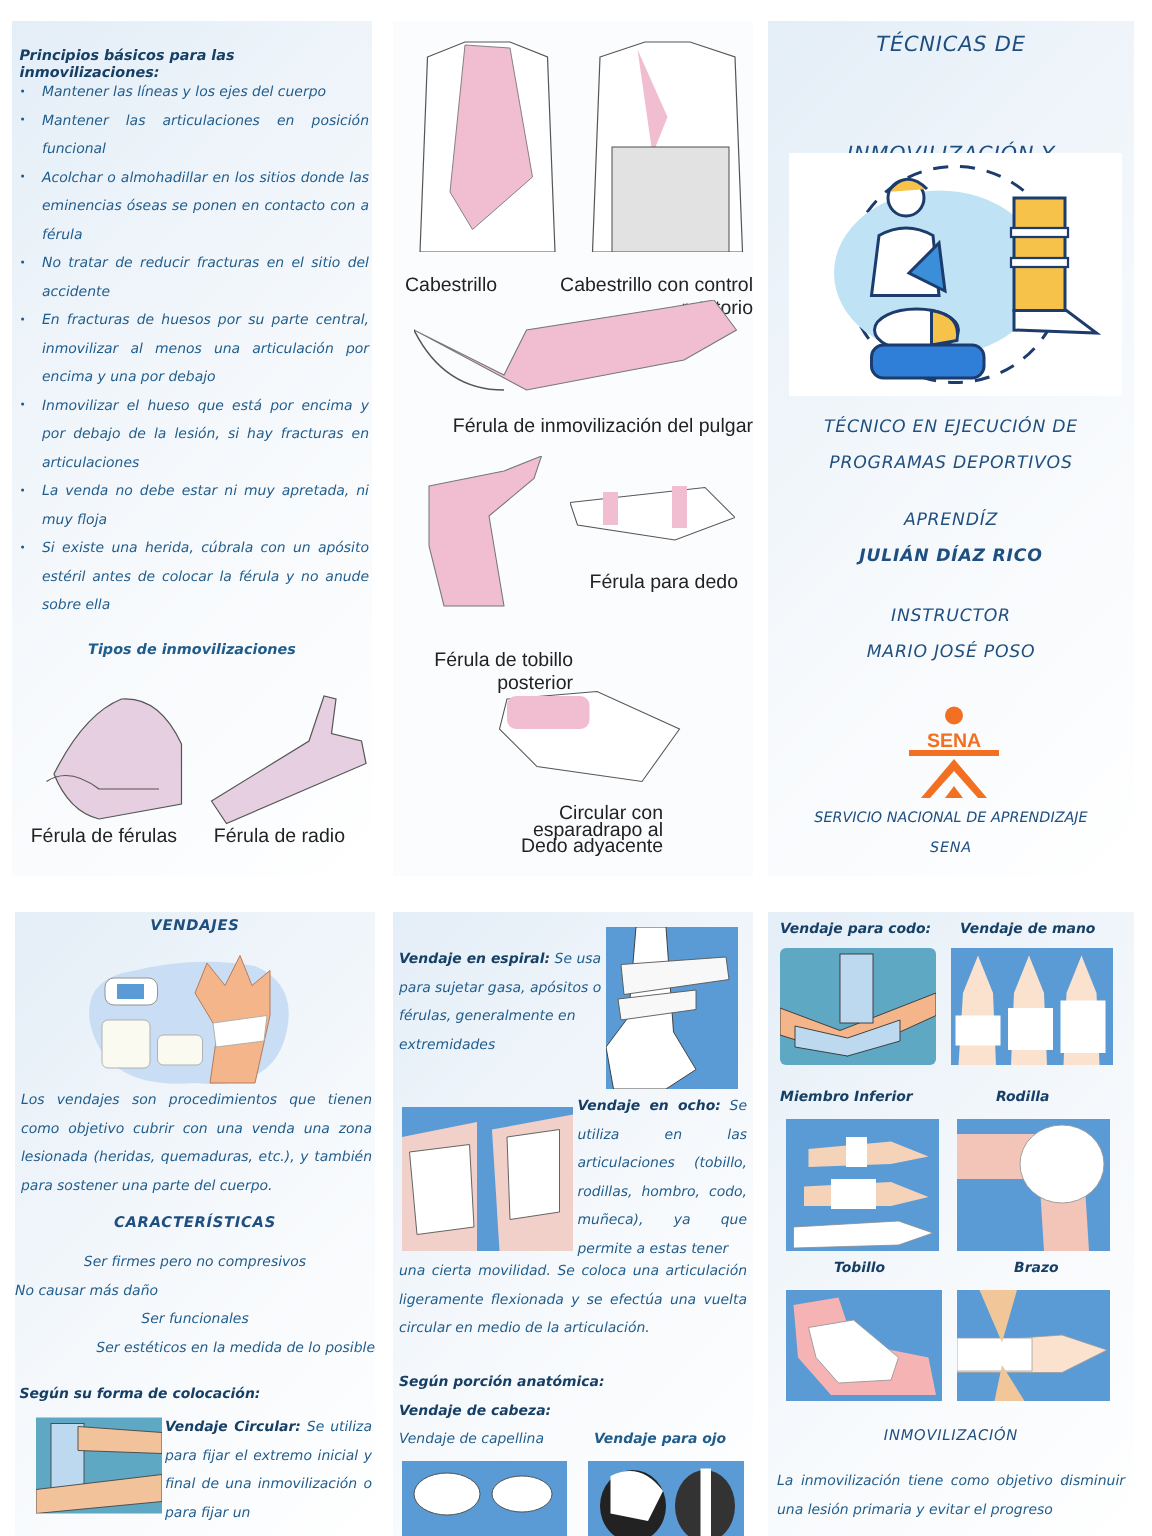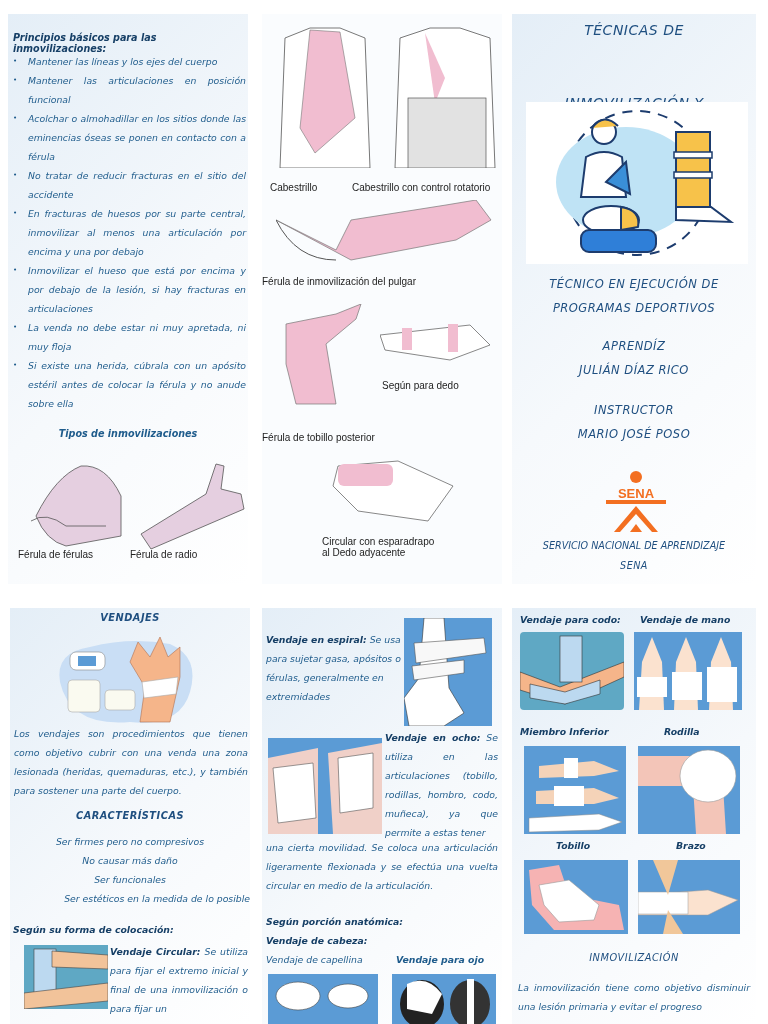--- a/index.html
+++ b/index.html
@@ -1,21 +1,21 @@
 <!DOCTYPE html>
 <html><head>
 <meta charset="utf-8">
 <style>
   * { box-sizing: border-box; margin: 0; padding: 0; }
   html, body { width: 768px; height: 1024px; overflow: hidden; background: #ffffff; }
   body { position: relative; font-family: "DejaVu Sans", sans-serif; color: #1d4f7a; }
   .panel { position: absolute; background: linear-gradient(135deg, #e4eef7 0%, #f6f9fc 55%, #ffffff 100%); }
   .it { font-style: italic; font-family: "DejaVu Sans", sans-serif; color: #1f5c8c; }
   .hd { font-style: italic; font-weight: bold; color: #163f66; }
-  .cap { font-family: "Liberation Sans", sans-serif; font-size: 10px; color: #222; text-align: left; position: absolute; }
+  .cap { font-family: "Liberation Sans", sans-serif; font-size: 13px; color: #222; text-align: right; position: absolute; }
   .img { position: absolute; overflow: hidden; }
   .blue-img { background: #5b9bd5; }
   .teal-img { background: #5fa8c4; }
   ul.b { list-style: none; }
   ul.b li { position: relative; padding-left: 20px; font-size: 9.3px; line-height: 19px; text-align: justify; }
   ul.b li::before { content: "•"; position: absolute; left: 5px; font-size: 7px; color: #1f5c8c; }
   .ttl { font-style: italic; font-weight: bold; text-transform: uppercase; text-align: center; color: #1f4f80; letter-spacing: 0.5px; }
   .body-txt { font-size: 9.3px; line-height: 19px; text-align: justify; }
 </style>
 </head>
@@ -77,21 +77,21 @@
         <path d="M10 20 L60 10 L85 0 L80 15 L50 40 L60 100 L20 100 L10 60Z" fill="#f1bdd0" stroke="#777" stroke-width="0.7"></path>
       </svg>
   </div>
   <div class="img" style="left:118px;top:296px;width:110px;height:60px;">
     <svg width="110" height="60" viewBox="0 0 110 60">
         <path d="M0 25 L90 15 L110 35 L70 50 L5 40Z" fill="#fff" stroke="#555" stroke-width="0.7"></path>
         <rect x="22" y="18" width="10" height="22" fill="#f1bdd0"></rect>
         <rect x="68" y="14" width="10" height="28" fill="#f1bdd0"></rect>
       </svg>
   </div>
-  <div class="cap" style="left:120px;top:366px;width:110px;">Según para dedo</div>
+  <div class="cap" style="left:120px;top:366px;width:110px;">Férula para dedo</div>
   <div class="cap" style="left:0;top:418px;width:120px;">Férula de tobillo posterior</div>
   <div class="img" style="left:66px;top:442px;width:130px;height:70px;">
     <svg width="130" height="70" viewBox="0 0 130 70">
         <path d="M10 10 L70 5 L125 30 L100 65 L30 55 L5 30Z" fill="#fff" stroke="#555" stroke-width="0.7"></path>
         <rect x="10" y="8" width="55" height="22" rx="6" fill="#f1bdd0"></rect>
       </svg>
   </div>
   <div class="cap" style="left:60px;top:522px;width:120px;line-height:11px;">Circular con esparadrapo al Dedo adyacente</div>
 </div>
 
@@ -116,21 +116,21 @@
       <ellipse cx="85" cy="118" rx="28" ry="14" fill="#fff" stroke="#1d3c6e" stroke-width="2"></ellipse>
       <path d="M95 105 Q115 108 112 125 L95 128Z" fill="#f7c24a" stroke="#1d3c6e" stroke-width="2"></path>
       <rect x="55" y="128" width="75" height="22" rx="8" fill="#2f7fd8" stroke="#1d3c6e" stroke-width="2"></rect>
     </svg>
   </div>
   <div style="position:absolute;left:0;top:258px;width:244px;">
     <div class="ttl" style="font-size:11.5px;line-height:24px;font-weight:normal;">TÉCNICO EN EJECUCIÓN DE</div>
     <div class="ttl" style="font-size:11.5px;line-height:24px;font-weight:normal;">PROGRAMAS DEPORTIVOS</div>
   </div>
   <div class="ttl" style="position:absolute;left:0;top:320px;width:244px;font-size:11.5px;line-height:24px;font-weight:normal;">APRENDÍZ</div>
-  <div class="ttl" style="position:absolute;left:0;top:344px;width:244px;font-size:11.5px;line-height:24px;font-weight:normal;">JULIÁN DÍAZ RICO</div>
+  <div class="ttl" style="position:absolute;left:0;top:344px;width:244px;font-size:11.5px;line-height:24px;font-weight:bold;">JULIÁN DÍAZ RICO</div>
   <div class="ttl" style="position:absolute;left:0;top:384px;width:244px;font-size:11.5px;line-height:24px;font-weight:normal;">INSTRUCTOR</div>
   <div class="ttl" style="position:absolute;left:0;top:408px;width:244px;font-size:11.5px;line-height:24px;font-weight:normal;">MARIO JOSÉ POSO</div>
   <div style="position:absolute;left:92px;top:456px;width:64px;height:64px;">
     <svg width="64" height="64" viewBox="0 0 64 64">
       <circle cx="32" cy="7" r="6" fill="#f36f21"></circle>
       <text x="32" y="28" text-anchor="middle" font-family="Liberation Sans, sans-serif" font-weight="bold" font-size="13" fill="#f36f21">SENA</text>
       <rect x="2" y="30" width="60" height="4" fill="#f36f21"></rect>
       <path d="M10 62 L32 36 L54 62 L48 62 L32 44 L16 62Z" fill="#f36f21"></path>
       <path d="M26 62 L32 54 L38 62Z" fill="#f36f21"></path>
     </svg>
@@ -151,21 +151,21 @@
       <rect x="18" y="48" width="32" height="32" rx="4" fill="#fafaf0" stroke="#aaa" stroke-width="0.6"></rect>
       <rect x="55" y="58" width="30" height="20" rx="4" fill="#fafaf0" stroke="#aaa" stroke-width="0.6"></rect>
       <path d="M90 90 L95 55 L80 30 L88 10 L100 25 L110 5 L118 25 L130 15 L130 45 L120 90Z" fill="#f5b58a" stroke="#b07050" stroke-width="0.6"></path>
       <path d="M92 50 L128 45 L126 62 L94 66Z" fill="#fff" stroke="#aaa" stroke-width="0.6"></path>
     </svg>
   </div>
   <div class="it body-txt" style="position:absolute;left:4px;top:116px;width:234px;">Los vendajes son procedimientos que tienen como objetivo cubrir con una venda una zona lesionada (heridas, quemaduras, etc.), y también para sostener una parte del cuerpo.</div>
   <div class="ttl" style="position:absolute;left:0;top:202px;width:240px;font-size:9.8px;">CARACTERÍSTICAS</div>
   <div style="position:absolute;left:0;top:224px;width:240px;">
     <div class="it" style="text-align:center;font-size:9.3px;line-height:19px;">Ser firmes pero no compresivos</div>
-    <div class="it" style="text-align:center;font-size:9.3px;line-height:19px;">No causar más daño</div>
+    <div class="it" style="font-size:9.3px;line-height:19px;">No causar más daño</div>
     <div class="it" style="text-align:center;font-size:9.3px;line-height:19px;">Ser funcionales</div>
     <div class="it" style="text-align:right;font-size:9.3px;line-height:19px;">Ser estéticos en la medida de lo posible</div>
   </div>
   <div class="hd" style="position:absolute;left:3px;top:316px;font-size:9.3px;">Según su forma de colocación:</div>
   <div class="img teal-img" style="left:14px;top:337px;width:84px;height:64px;">
     <svg width="84" height="64" viewBox="0 0 84 64">
         <rect x="10" y="4" width="22" height="56" fill="#bcd9f0" stroke="#444" stroke-width="0.6"></rect>
         <path d="M0 48 L84 38 L84 56 L0 64Z" fill="#f2c39a" stroke="#444" stroke-width="0.6"></path>
         <path d="M28 6 L84 10 L84 24 L28 22Z" fill="#f2c39a" stroke="#444" stroke-width="0.6"></path>
       </svg>

